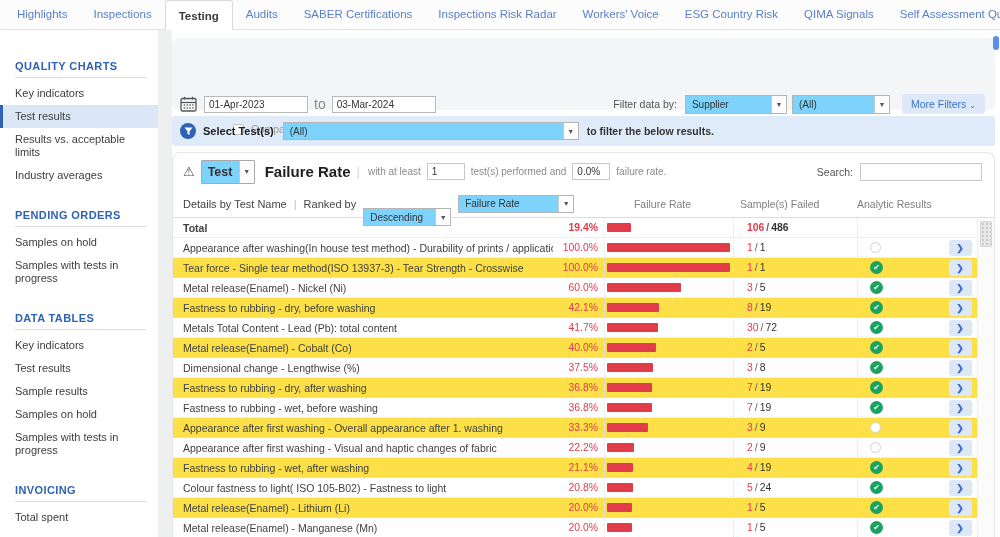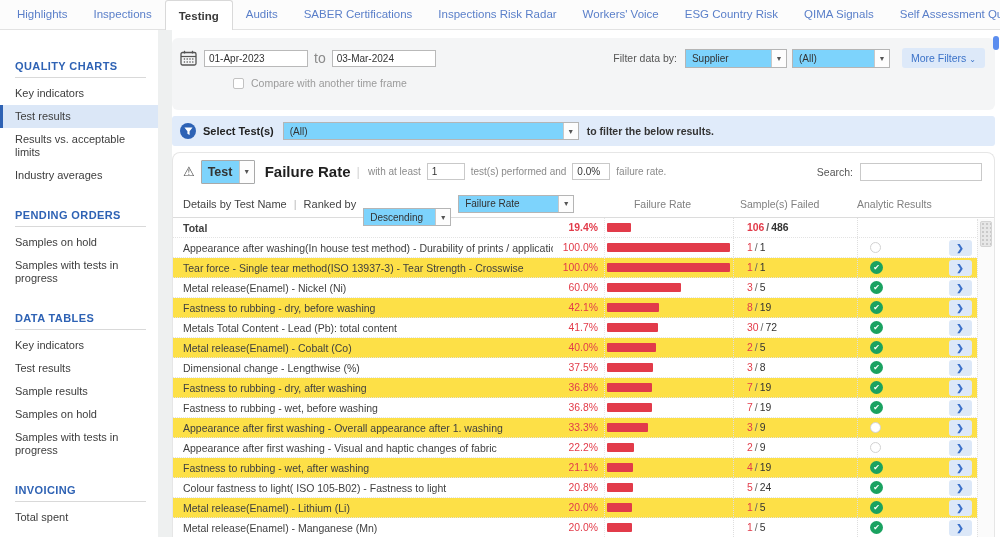--- a/index.html
+++ b/index.html
@@ -22,21 +22,21 @@
   .side-item { font-size:11px; color:#3d3d3d; padding:5px 10px 5px 15px; cursor:pointer; line-height:13px; }
   .side-item.active { background:#dbe7f7; border-left:3px solid #2e62b4; padding-left:12px; }
 
   
   .vstrip { width:14px; background:#eef0f0; flex:none; }
 
   
   .main { flex:1; padding:8px 5px 0 0; background:#fff; }
 
   .filter-card { background:#f4f5f6; border-radius:6px; height:72px; padding:10px 10px 0 8px; }
-  .filter-row1 { display:flex; align-items:center; }
+  .filter-row1 { display:flex; align-items:center;margin-top:46px; }
   .cal-icon { width:17px; height:16px; margin-right:7px; flex:none; }
   .date-input { width:104px; height:17px; border:1px solid #b9b9b9; background:#fff; font-size:10px; color:#333; padding:0 4px; font-family:"Liberation Sans",sans-serif; }
   .to-label { font-size:14px; color:#8a8a8a; margin:0 6px; }
   .f-spacer { flex:1; }
   .fdb-label { font-size:10.5px; color:#555; margin-right:8px; }
   .sel { display:flex; align-items:center; border:1px solid #b5b5b5; background:#7dd3fc; height:19px; font-size:10px; color:#333; cursor:pointer; }
   .sel .sel-txt { padding:0 6px; flex:1; white-space:nowrap; overflow:hidden; }
   .sel .sel-arrow { width:15px; border-left:1px solid #c8c8c8; align-self:stretch; display:flex; align-items:center; justify-content:center; font-size:7px; color:#555; background:#fdfdfd; }
   .sel-supplier { width:102px; margin-right:5px; }
   .sel-filterval { width:98px; margin-right:12px; }

